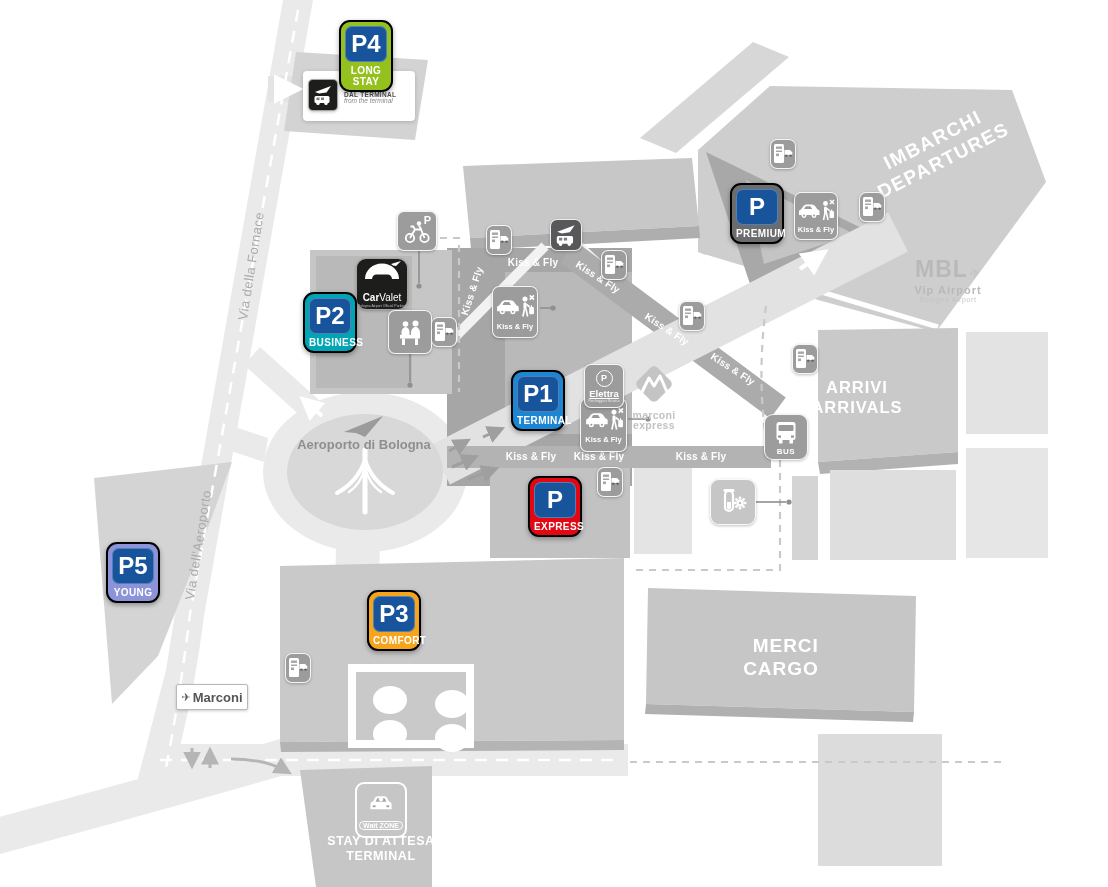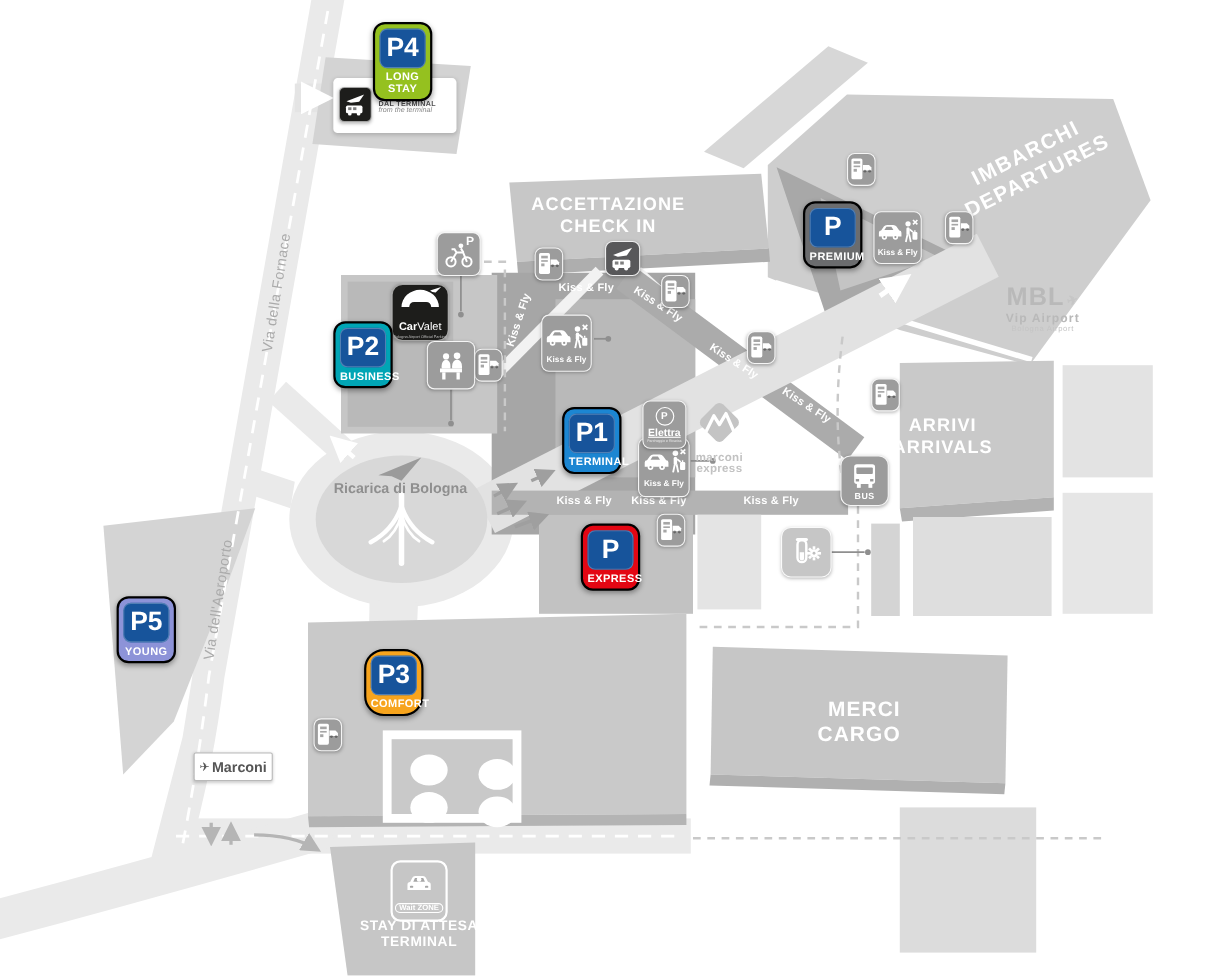--- a/index.html
+++ b/index.html
@@ -284,41 +284,37 @@
   <path d="M449,451 L467,441" stroke="#9f9f9f" stroke-width="3" marker-end="url(#ahg)"></path>
   <path d="M452,467 L475,457" stroke="#9f9f9f" stroke-width="3" marker-end="url(#ahg)"></path>
   <path d="M468,479 L495,469" stroke="#9f9f9f" stroke-width="3" marker-end="url(#ahg)"></path>
   <path d="M483,437 L501,429" stroke="#9f9f9f" stroke-width="3" marker-end="url(#ahg)"></path>
   <path d="M192,748 V765" stroke="#b5b5b5" stroke-width="3" marker-end="url(#ahb)"></path>
   <path d="M210,768 V751" stroke="#b5b5b5" stroke-width="3" marker-end="url(#ahb)"></path>
   <path d="M231,759 Q266,759 288,772" stroke="#b5b5b5" stroke-width="3" marker-end="url(#ahb)"></path>
 </g>
 </svg>
 
-<div class="pin bldg mid" style="left:553px;top:196px;">
-  <div>ACCETTAZIONE</div>
-      <div>CHECK IN</div>
-</div>
 <div class="pin bldg big" style="left:938px;top:150px;--r:-27deg;letter-spacing:1.5px;">
   <div>IMBARCHI</div>
       <div>DEPARTURES</div>
 </div>
 <div class="pin bldg mid" style="left:857px;top:397px;">
   <div>ARRIVI</div>
       <div>ARRIVALS</div>
 </div>
 <div class="pin bldg big" style="left:781px;top:657px;text-align:right;">
   <div>MERCI</div>
       <div>CARGO</div>
 </div>
 <div class="pin bldg sml" style="left:381px;top:849px;">
   <div>STAY DI ATTESA</div>
       <div>TERMINAL</div>
 </div>
-<div class="pin rb-label" style="left:364px;top:444px;">Ricarica di Bologna</div>
+<div class="pin rb-label" style="left:364px;top:444px;">Aeroporto di Bologna</div>
 <div class="pin via" style="left:251px;top:266px;--r:-81deg;">Via della Fornace</div>
 <div class="pin via" style="left:198px;top:545px;--r:-81deg;">Via dell'Aeroporto</div>
 
 <span class="pin kf" style="left:533px;top:262px;">Kiss &amp; Fly</span>
 <span class="pin kf" style="left:598px;top:277px;--r:33deg;">Kiss &amp; Fly</span>
 <span class="pin kf" style="left:472px;top:291px;--r:-72deg;">Kiss &amp; Fly</span>
 <span class="pin kf" style="left:667px;top:329px;--r:33deg;">Kiss &amp; Fly</span>
 <span class="pin kf" style="left:733px;top:369px;--r:33deg;">Kiss &amp; Fly</span>
 <span class="pin kf" style="left:531px;top:456px;">Kiss &amp; Fly</span>
 <span class="pin kf" style="left:599px;top:456px;">Kiss &amp; Fly</span>
@@ -337,21 +333,21 @@
   <div class="plabel">TERMINAL</div>
 </div>
 <div class="pbadge" style="left:730px;top:183px;--frame:#6b6c6e;">
   <div class="pcode">P</div>
   <div class="plabel">PREMIUM</div>
 </div>
 <div class="pbadge" style="left:528px;top:476px;--frame:#e30613;">
   <div class="pcode">P</div>
   <div class="plabel">EXPRESS</div>
 </div>
-<div class="pbadge" style="left:331px;top:590px;border-radius:18px;--frame:#f7a41d;">
+<div class="pbadge" style="left:367px;top:590px;--frame:#f7a41d;">
   <div class="pcode">P3</div>
   <div class="plabel">COMFORT</div>
 </div>
 <div class="pbadge" style="left:106px;top:542px;--frame:#8d93d8;">
   <div class="pcode">P5</div>
   <div class="plabel">YOUNG</div>
 </div>
 
 <div class="whitebox" style="left:303px;top:71px;width:112px;height:50px;"></div>
 <div class="ibadge black" style="left:308px;top:79px;width:30px;height:32px;border-radius:5px;">

